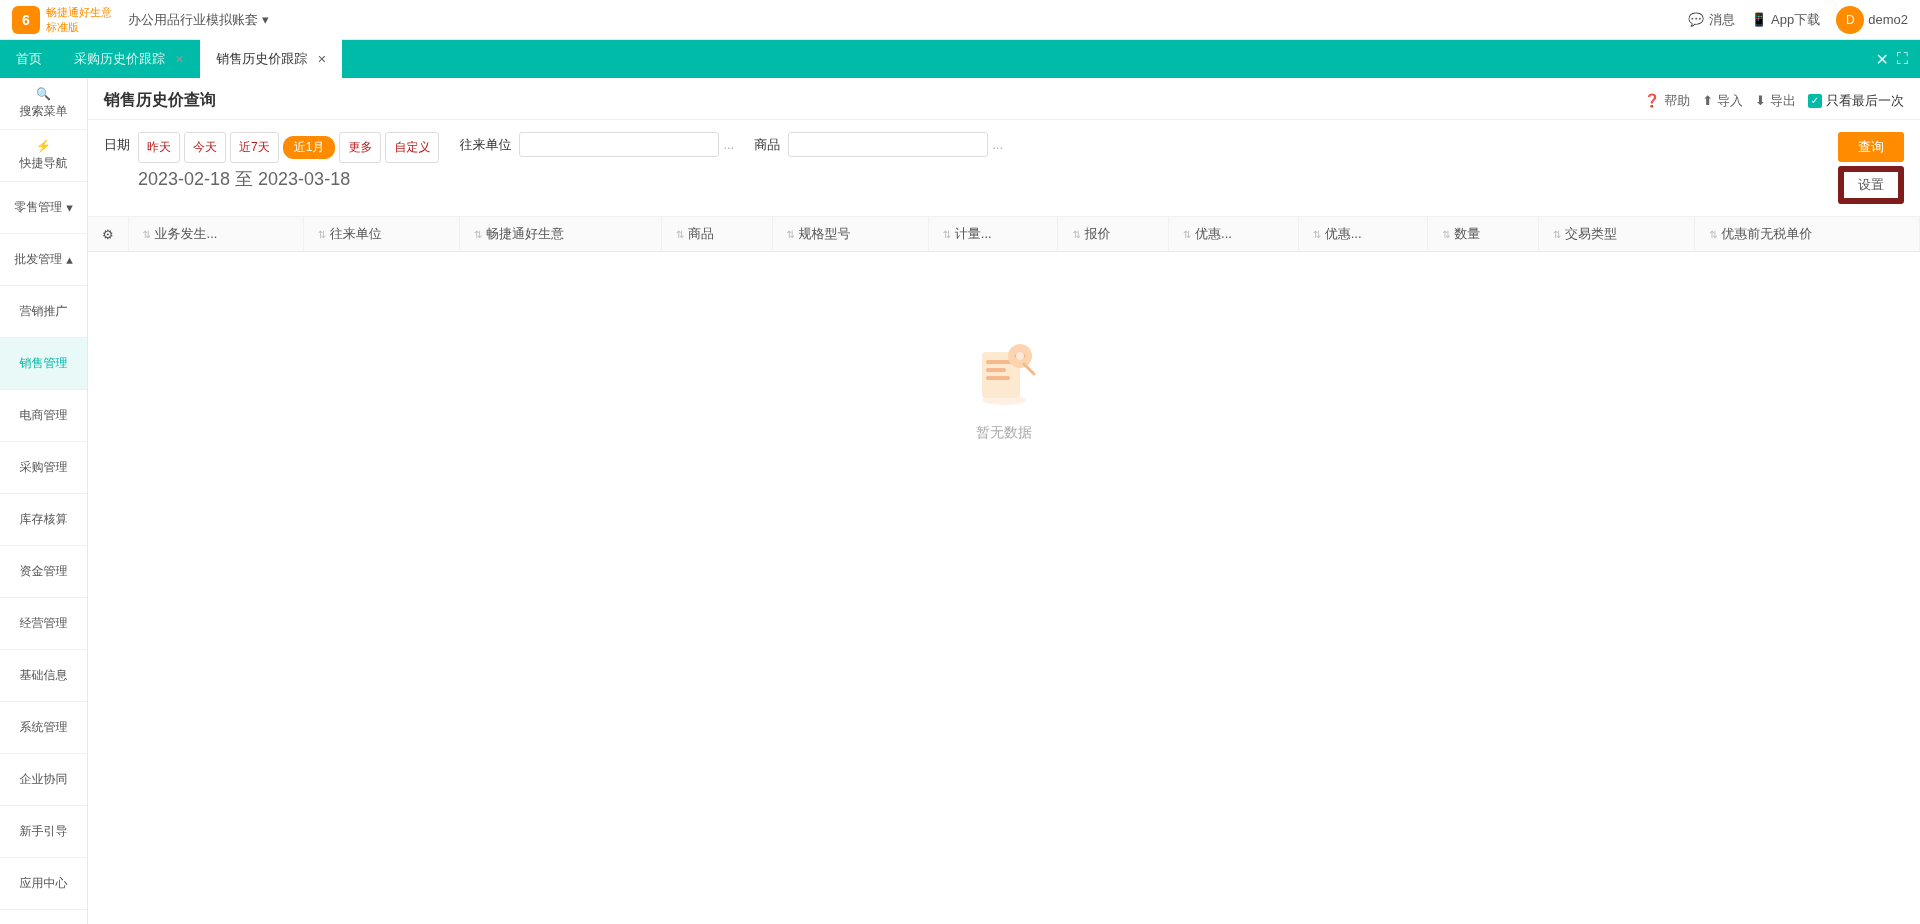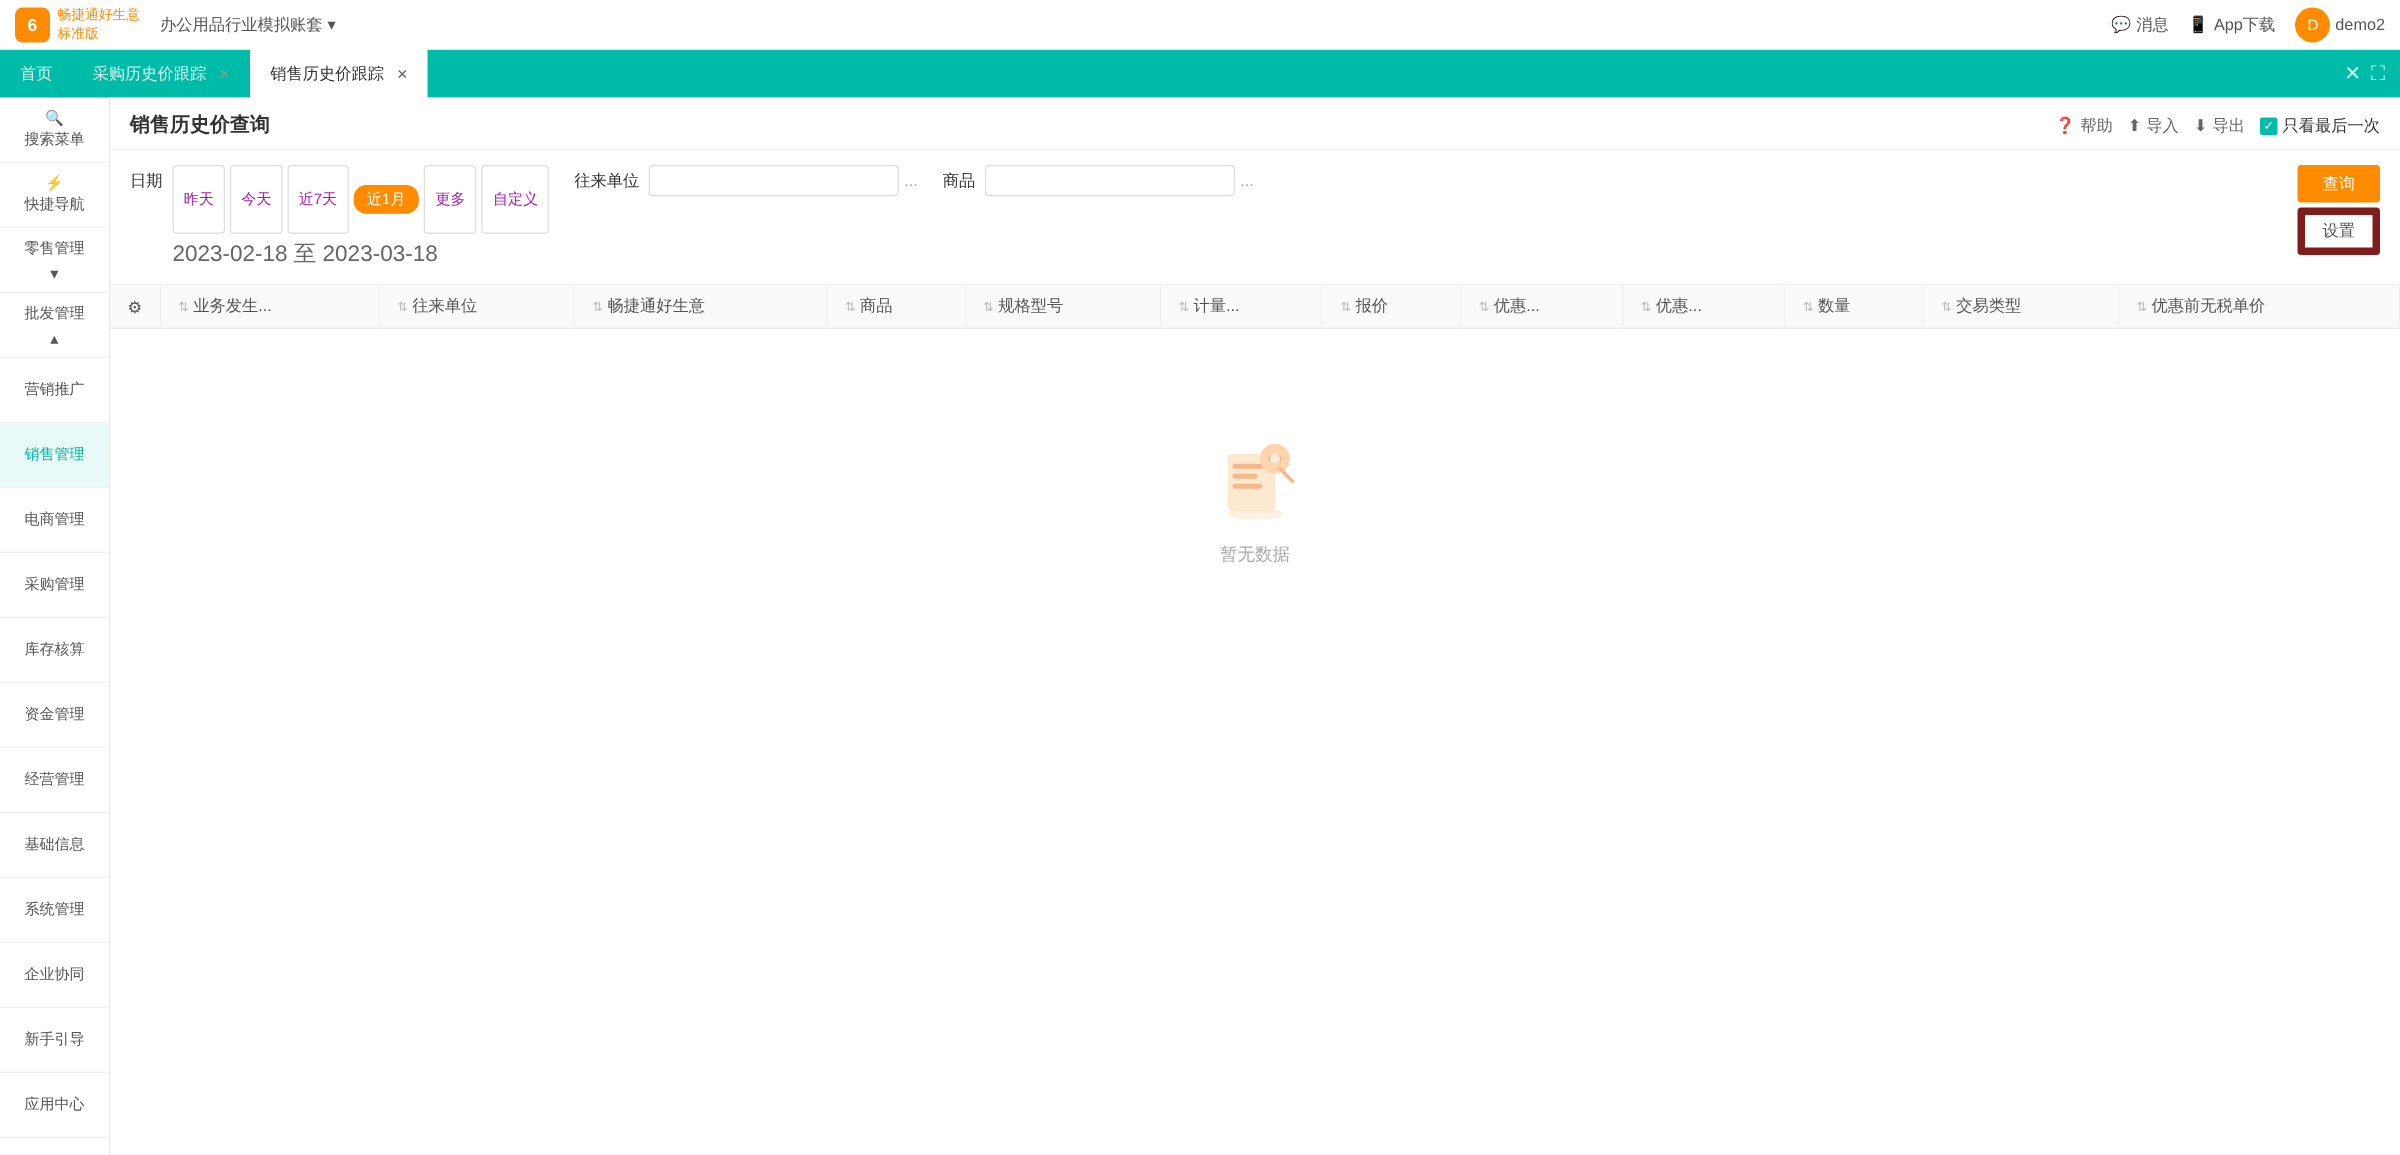--- a/index.html
+++ b/index.html
@@ -149,21 +149,21 @@
       padding: 10px 4px;
       cursor: pointer;
       font-size: 12px;
       color: #555;
       border-bottom: 1px solid #f0f0f0;
       min-height: 52px;
       gap: 2px;
     }
     .sidebar-item.active { color: #00bba7; background: #e8f9f7; }
     .sidebar-item.has-arrow {
-      flex-direction: column;
+      flex-direction: row;
       justify-content: center;
       gap: 4px;
       font-size: 13px;
       padding: 12px 8px;
     }
     .sidebar-section-label {
       font-size: 12px;
       text-align: center;
     }
 
@@ -256,27 +256,27 @@
       display: flex;
       flex-direction: column;
       gap: 4px;
     }
     .date-options {
       display: flex;
       align-items: center;
       gap: 4px;
     }
     .date-btn {
-      padding: 18px 8px;
+      padding: 6px 8px;
       border: 1px solid #ddd;
       border-radius: 3px;
       font-size: 12px;
       cursor: pointer;
       background: #fff;
-      color: #a21caf;
+      color: #b91c1c;
     }
     .date-btn.active {
       background: #ff8c00;
       border-color: #ff8c00;
       color: #fff;
       border-radius: 10px;
       padding: 2px 10px;
     }
     .date-range {
       font-size: 18px;

